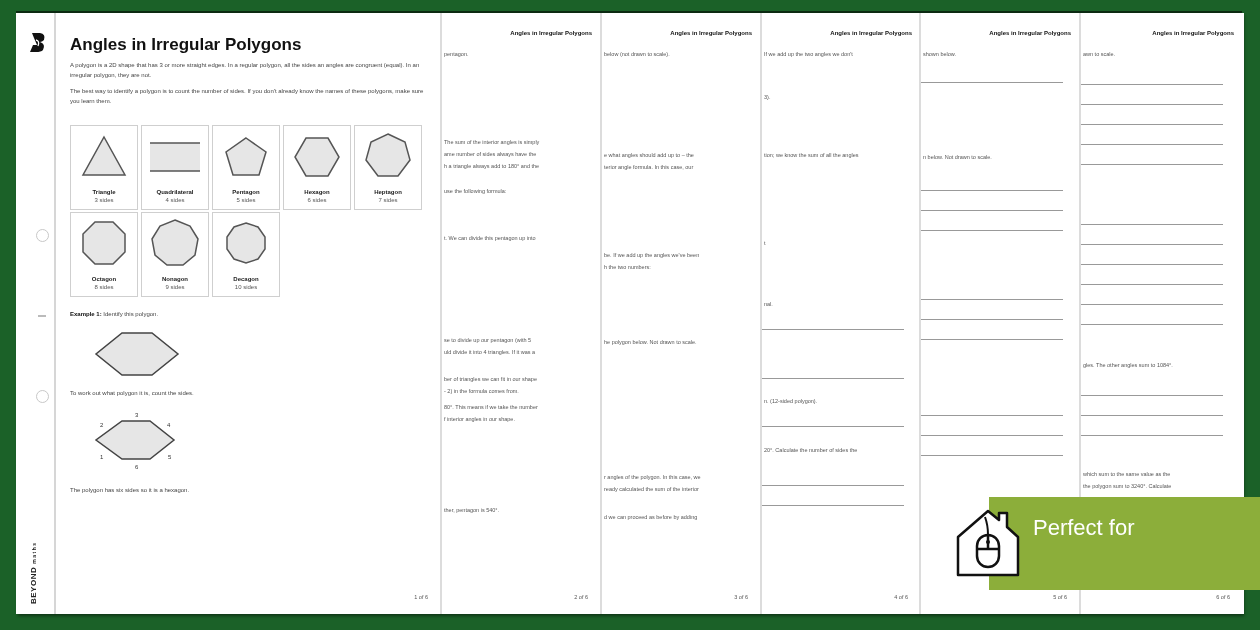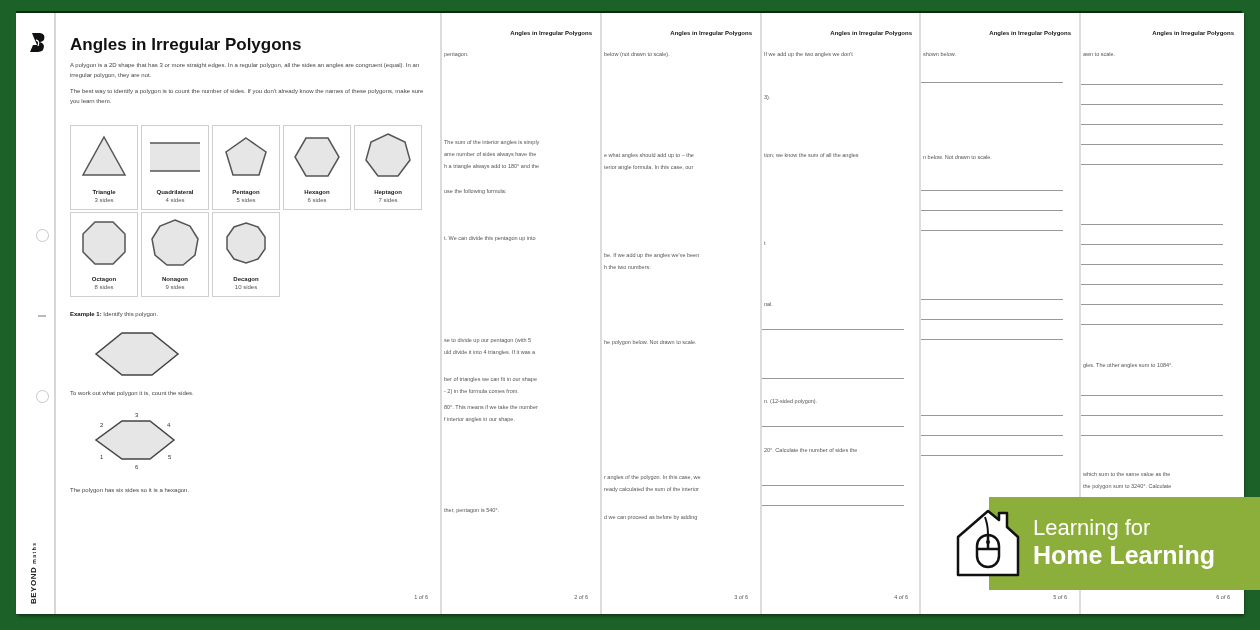--- a/index.html
+++ b/index.html
@@ -224,15 +224,14 @@
 
 <div class="badge">
   <svg class="icon" width="66" height="70" viewBox="0 0 66 70">
     <path d="M3 30 L33 4 L44 13 L44 6 L52 6 L52 20 L63 30 L63 68 L3 68 Z" fill="#fff" stroke="#111" stroke-width="2.5" stroke-linejoin="round"></path>
     <rect x="22" y="28" width="22" height="32" rx="11" fill="#fff" stroke="#111" stroke-width="2.5"></rect>
     <line x1="22" y1="42" x2="44" y2="42" stroke="#111" stroke-width="2.5"></line>
     <line x1="33" y1="28" x2="33" y2="42" stroke="#111" stroke-width="2.5"></line>
     <path d="M33 28 Q33 18 30 10" stroke="#111" stroke-width="2" fill="none"></path>
     <circle cx="33" cy="35" r="2" fill="#111"></circle>
   </svg>
-  <div class="l1">Learning for</div>
-  <div class="l2">Home Learning</div>
+  <div class="l1">Perfect for</div>
 </div>
 
 </body></html>

